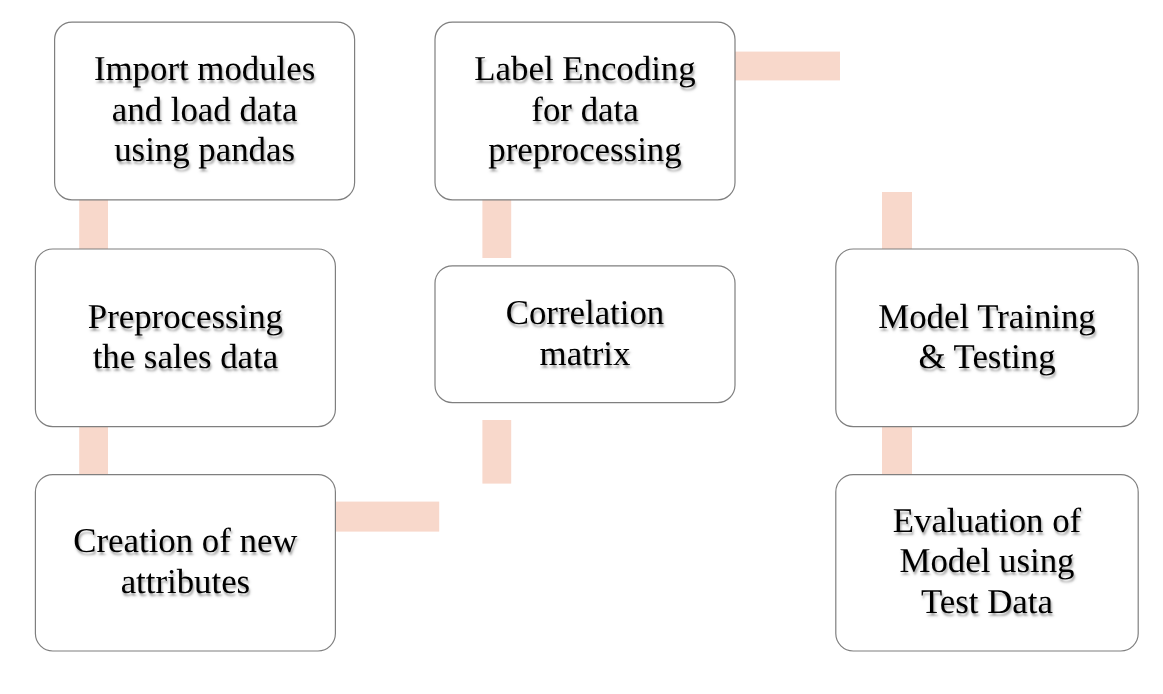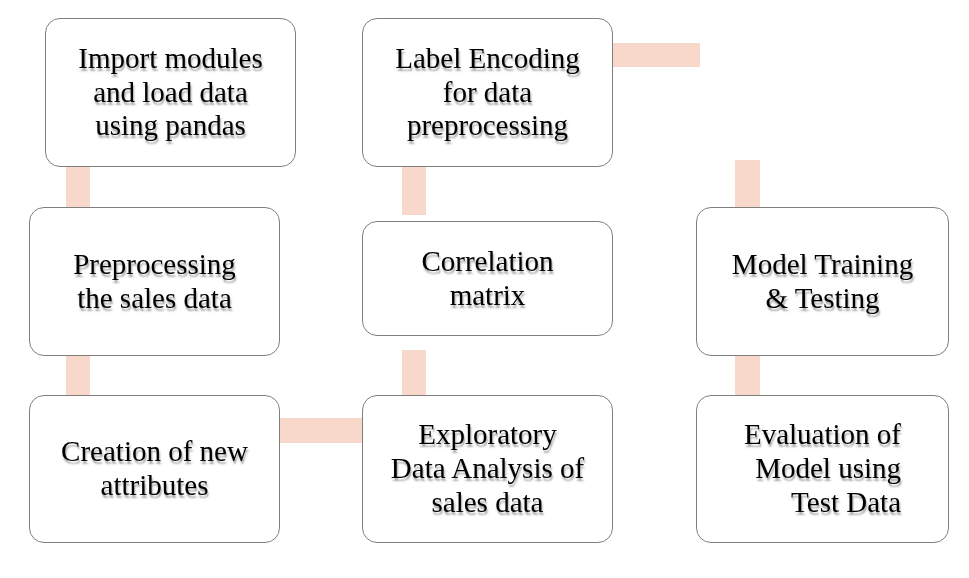--- a/index.html
+++ b/index.html
@@ -79,24 +79,19 @@
   </div>
   <div class="node" style="left:696px; top:207px; width:253px; height:149px;">
     <span class="node-label">Model Training
 &amp; Testing</span>
   </div>
 
   <div class="node" style="left:29px;  top:395px; width:251px; height:148px;">
     <span class="node-label">Creation of new
 attributes</span>
   </div>
-  <div class="node" style="left:362px; top:395px; width:251px; height:148px;">
-    <span class="node-label">Exploratory
-Data Analysis of
-sales data</span>
-  </div>
-  <div class="node" style="left:696px; top:395px; width:253px; height:148px;text-align:right;">
+  <div class="node" style="left:696px; top:395px; width:253px; height:148px;">
     <span class="node-label">Evaluation of
 Model using
 Test Data</span>
   </div>
 
 </div>
 
 </body></html>

